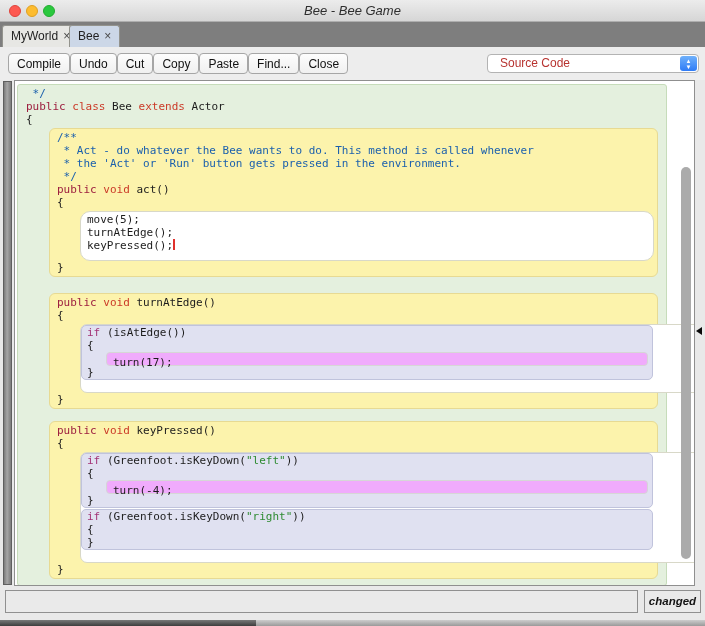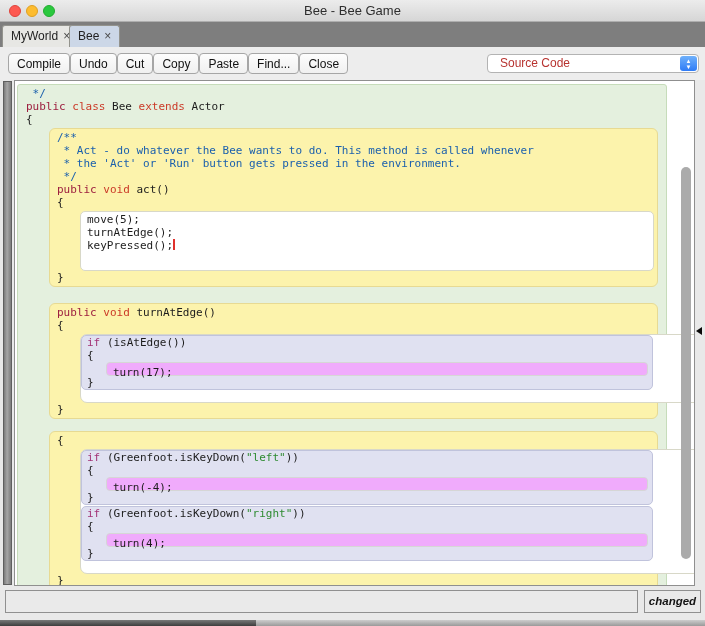--- a/index.html
+++ b/index.html
@@ -1,21 +1,21 @@
 <!DOCTYPE html>
 <html><head>
 <meta charset="utf-8">
 <style>
   * { margin:0; padding:0; box-sizing:border-box; }
   html,body { width:705px; height:626px; }
   body { font-family:"Liberation Sans", sans-serif; background:#e9e9e9; position:relative; overflow:hidden; }
 
   
   .titlebar { position:absolute; left:0; top:0; width:705px; height:22px;
-    background:linear-gradient(#ececec,#d6d6d6); border-bottom:1px solid #aeaeae; }
+    background:linear-gradient(#ececec,#d6d6d6); border-bottom:1px solid #aeaeae;font-style:italic; }
   .light { position:absolute; top:5px; width:12px; height:12px; border-radius:50%; }
   .light.red    { left:9px;  background:#fd5951; border:1px solid #df433c; }
   .light.yellow { left:26px; background:#fdbc2f; border:1px solid #dfa023; }
   .light.green  { left:43px; background:#2ac83e; border:1px solid #22ad30; }
   .title { text-align:center; line-height:21px; font-size:13px; color:#2e2e2e; }
 
   
   .tabbar { position:absolute; left:0; top:22px; width:705px; height:25px; background:#7e7e7e; }
   .tab { position:absolute; bottom:0; height:22px; line-height:20px; padding:0 8px;
     border:1px solid #93938d; border-bottom:none; border-radius:3px 3px 0 0;
@@ -51,21 +51,21 @@
   .classbox { position:absolute; left:2px; top:3px; width:650px;
     background:#e4f0de; border:1px solid #c6dcba; border-radius:3px;
     padding:2px 0 6px 8px;
     font-family:"DejaVu Sans Mono", monospace; font-size:11px; line-height:13px; color:#1c1c1c; }
   .cline { height:13px; white-space:pre; }
   .mbox { margin:2px 0 0 23px; width:609px; background:#fcf3ac;
     border:1px solid #e7da93; border-radius:6px; padding:2px 0 2px 7px; }
   .mbox.m2 { margin-top:16px; }
   .mbox.m3 { margin-top:12px; }
   .bodybox { margin:2px 0 0 23px; width:574px; background:#fff;
-    border:1px solid #d8d8c8; border-radius:5px; padding:1px 0 18px 6px; }
+    border:1px solid #d8d8c8; border-radius:10px; padding:1px 0 8px 6px; }
   .bodybox2 { margin:2px 0 0 23px; width:660px; background:#fff;
     border:1px solid #d8d8c8; border-radius:7px; padding:0 0 12px 0; }
   .ifbox { width:572px; background:#e0e1f1; border:1px solid #c0c3dc; border-radius:5px;
     padding:0 0 0 5px; }
   .ifbox + .ifbox { margin-top:1px; }
   .stmtbox { margin-left:19px; width:542px; height:14px; background:#f0abfc;
     border:1px solid #d6d6d6; border-radius:4px; padding:4px 0 0 6px; line-height:12px; }
 
   .tk-pl  { color:#1c1c1c; }
   .tk-kw1 { color:#9d1f3f; }
@@ -153,32 +153,32 @@
           <div class="cline"><span class="tk-kwif">if </span><span class="tk-pl">(isAtEdge())</span></div>
           <div class="cline"><span class="tk-pl">{</span></div>
           <div class="stmtbox"><span class="tk-pl">turn(17);</span></div>
           <div class="cline"><span class="tk-pl">}</span></div>
         </div>
       </div>
       <div class="cline"><span class="tk-pl">}</span></div>
     </div>
 
     <div class="mbox m3">
+      <div class="cline"><span class="tk-kw1">public </span><span class="tk-kw2">void </span><span class="tk-pl">keyPressed()</span></div>
       <div class="cline"><span class="tk-pl">{</span></div>
       <div class="bodybox2">
         <div class="ifbox">
           <div class="cline"><span class="tk-kwif">if </span><span class="tk-pl">(Greenfoot.isKeyDown(</span><span class="tk-str">"left"</span><span class="tk-pl">))</span></div>
           <div class="cline"><span class="tk-pl">{</span></div>
           <div class="stmtbox"><span class="tk-pl">turn(-4);</span></div>
           <div class="cline"><span class="tk-pl">}</span></div>
         </div>
         <div class="ifbox">
           <div class="cline"><span class="tk-kwif">if </span><span class="tk-pl">(Greenfoot.isKeyDown(</span><span class="tk-str">"right"</span><span class="tk-pl">))</span></div>
           <div class="cline"><span class="tk-pl">{</span></div>
-          <div class="stmtbox"><span class="tk-pl">turn(4);</span></div>
           <div class="cline"><span class="tk-pl">}</span></div>
         </div>
       </div>
       <div class="cline"><span class="tk-pl">}</span></div>
     </div>
 
   </div>
   <div class="vthumb"></div>
 </div>
 

